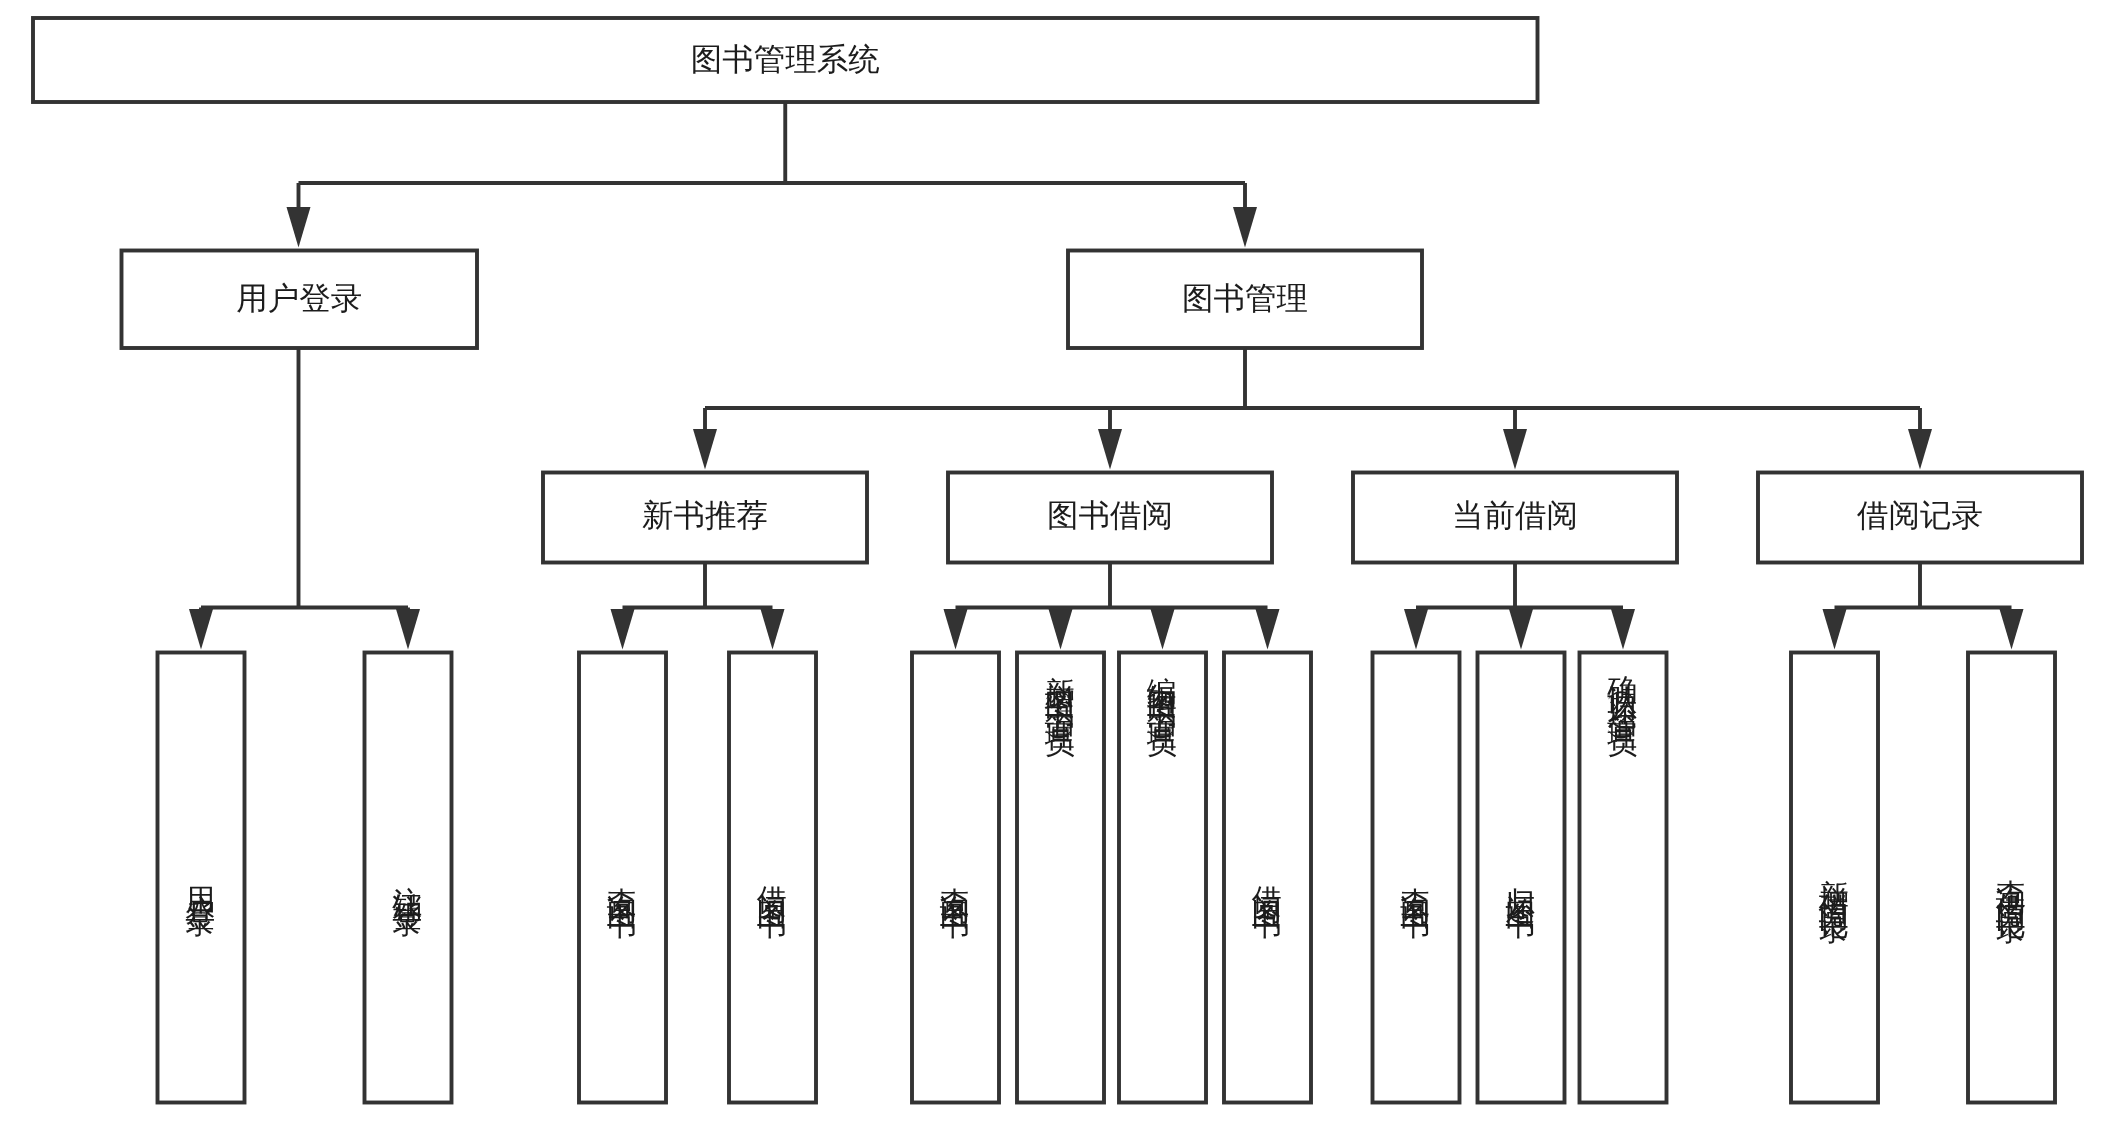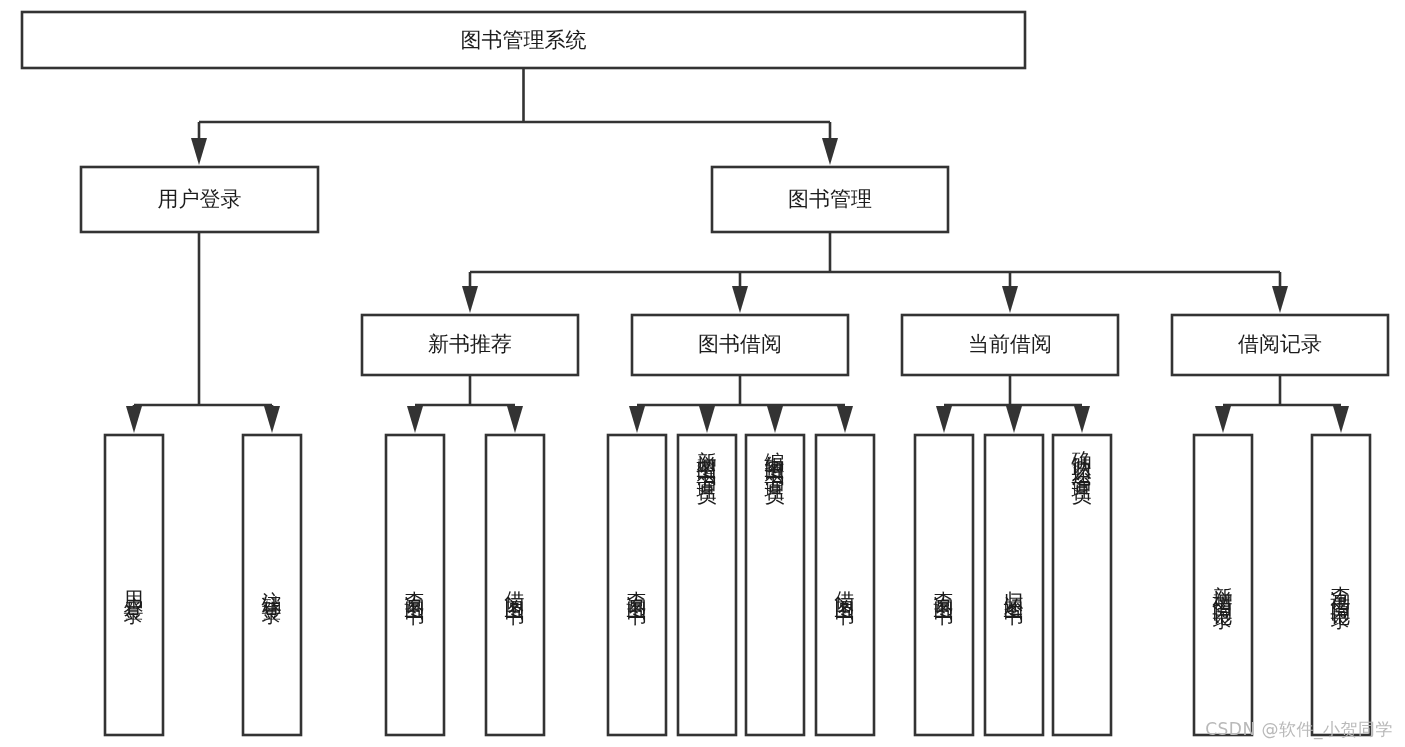--- a/index.html
+++ b/index.html
@@ -234,15 +234,14 @@
   <div class="vleaf" style="left:1053px; top:435px; width:58px; height:300px; align-items:flex-start;">
     <span class="vleaf-text">确认归还（管理员）</span>
   </div>
   <div class="vleaf" style="left:1194px; top:435px; width:58px; height:300px;">
     <span class="vleaf-text">新增借阅记录</span>
   </div>
   <div class="vleaf" style="left:1312px; top:435px; width:58px; height:300px;">
     <span class="vleaf-text">查询借阅记录</span>
   </div>
 
-  <div class="watermark">CSDN @软件_小贺同学</div>
 
 </div>
 
 </body></html>

